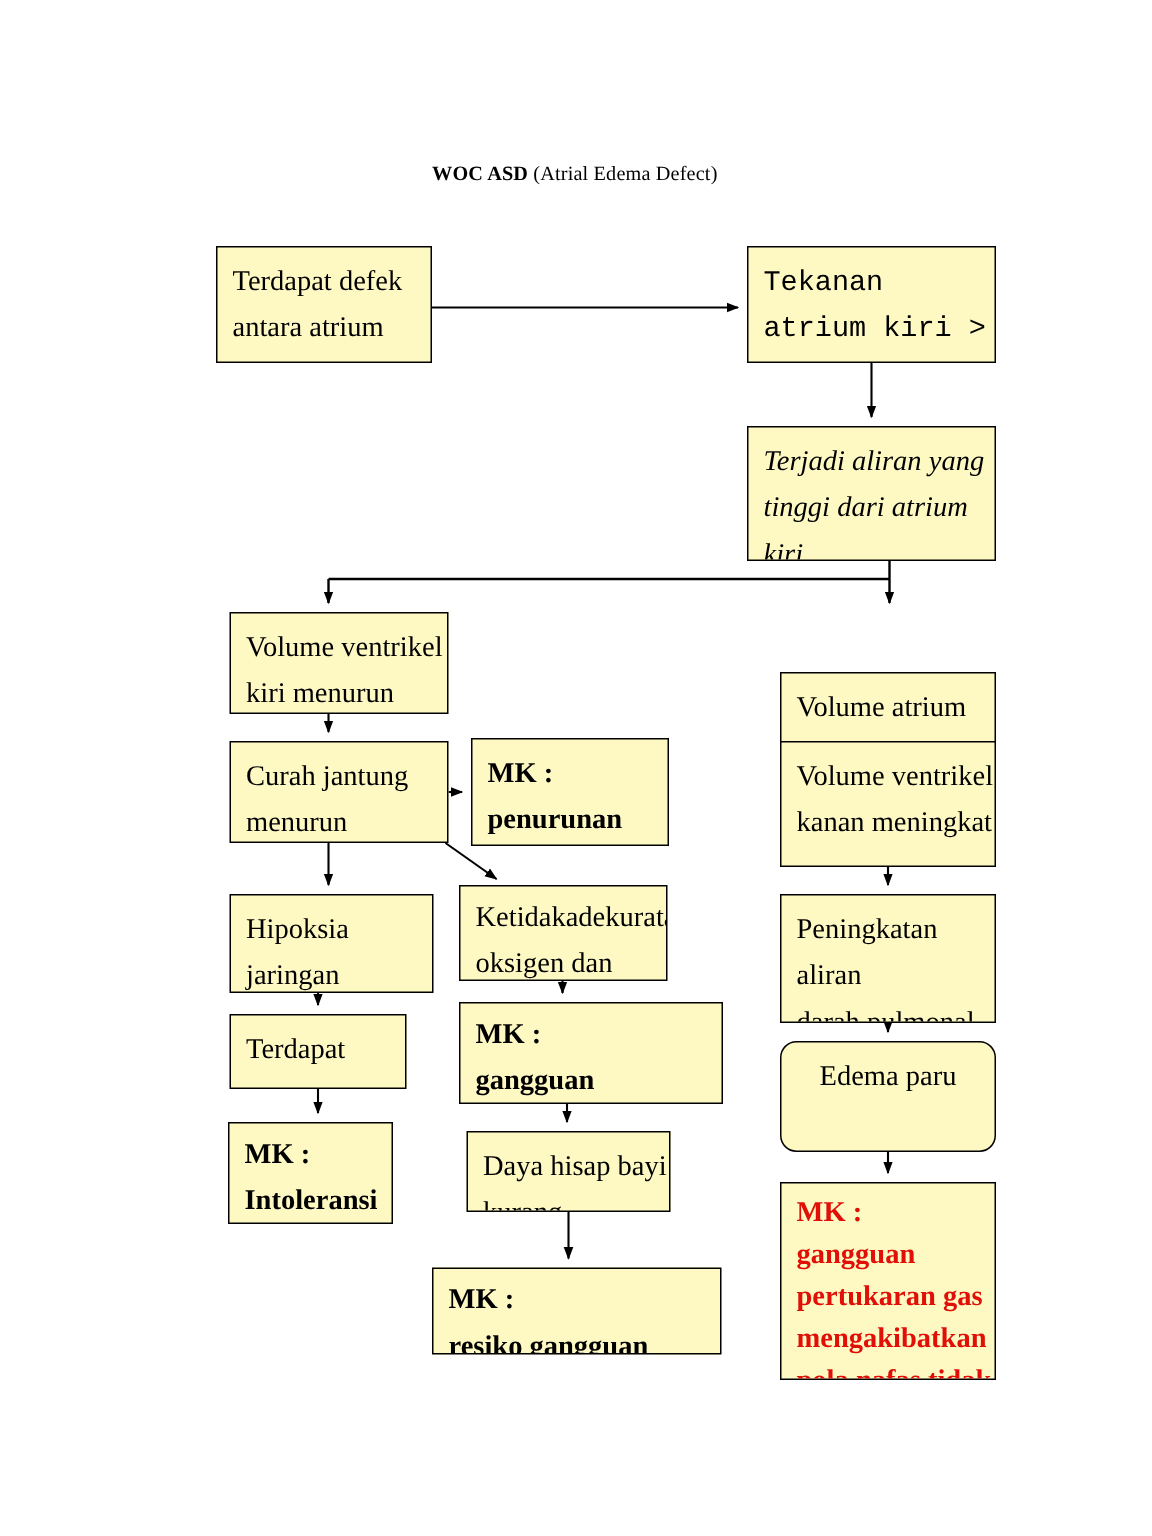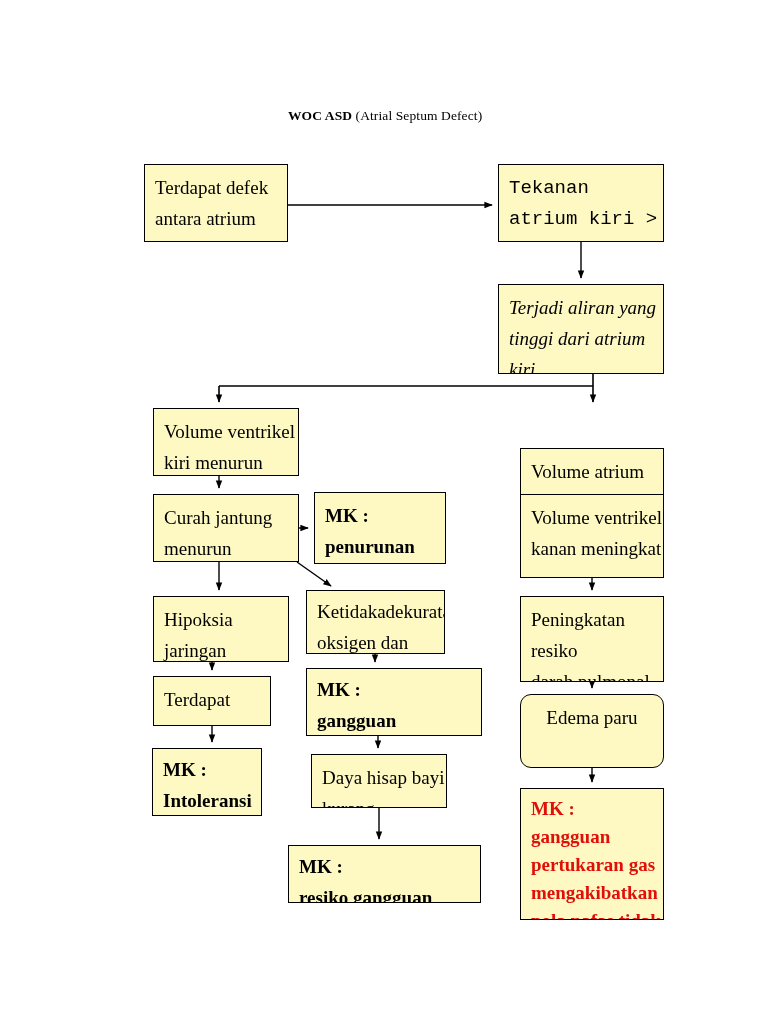--- a/index.html
+++ b/index.html
@@ -68,21 +68,21 @@
     display: block;
     white-space: pre-line;
   }
 </style>
 </head>
 <body>
 
 <div id="canvas">
 
   <div class="title">
-    <span class="b">WOC ASD</span><span> (Atrial Septum Defect)</span>
+    <span class="b">WOC ASD</span><span> (Atrial Edema Defect)</span>
   </div>
 
   <svg id="svg-layer" viewBox="0 0 768 1024">
     <defs>
       <marker id="arrow" markerWidth="9" markerHeight="9" refX="7.6" refY="3.6" orient="auto" markerUnits="userSpaceOnUse">
         <path d="M0,0.4 L8.4,3.6 L0,6.8 z" fill="#000000"></path>
       </marker>
     </defs>
 
     <path d="M288,205 L492,205" stroke="#000" stroke-width="1.4" fill="none" marker-end="url(#arrow)"></path>
@@ -157,21 +157,21 @@
     <span class="node-text">Hipoksia jaringan</span>
   </div>
 
   <div class="node" style="left:306px;top:590px;width:139px;height:64px;padding-top:6px;">
     <span class="node-text">Ketidakadekuratan
 oksigen dan nutrisi
 ke jaringan</span>
   </div>
 
   <div class="node" style="left:520px;top:596px;width:144px;height:86px;">
-    <span class="node-text">Peningkatan resiko
+    <span class="node-text">Peningkatan aliran
 darah pulmonal</span>
   </div>
 
   <div class="node" style="left:153px;top:676px;width:118px;height:50px;">
     <span class="node-text">Terdapat</span>
   </div>
 
   <div class="node mk" style="left:306px;top:668px;width:176px;height:68px;padding-top:6px;">
     <span class="node-text">MK :
 gangguan pertumbuhan

